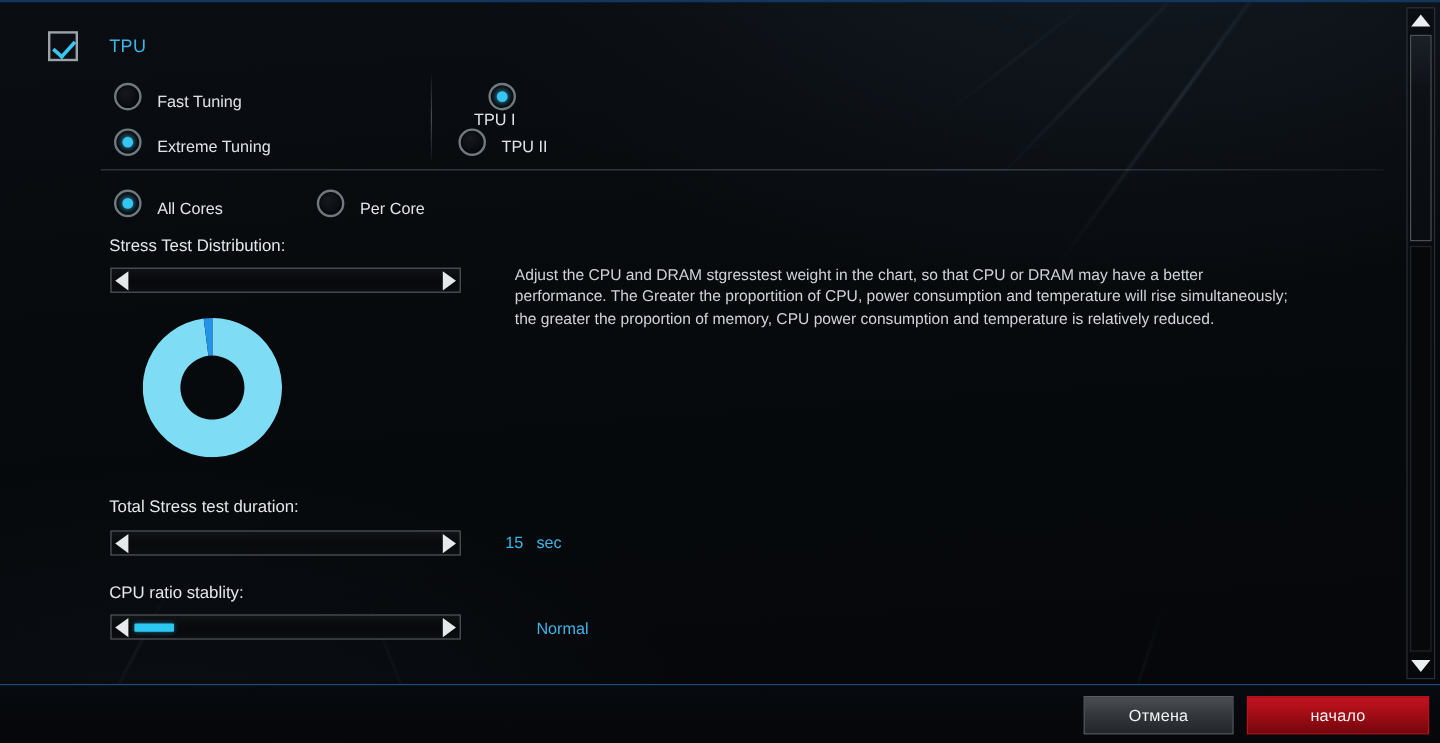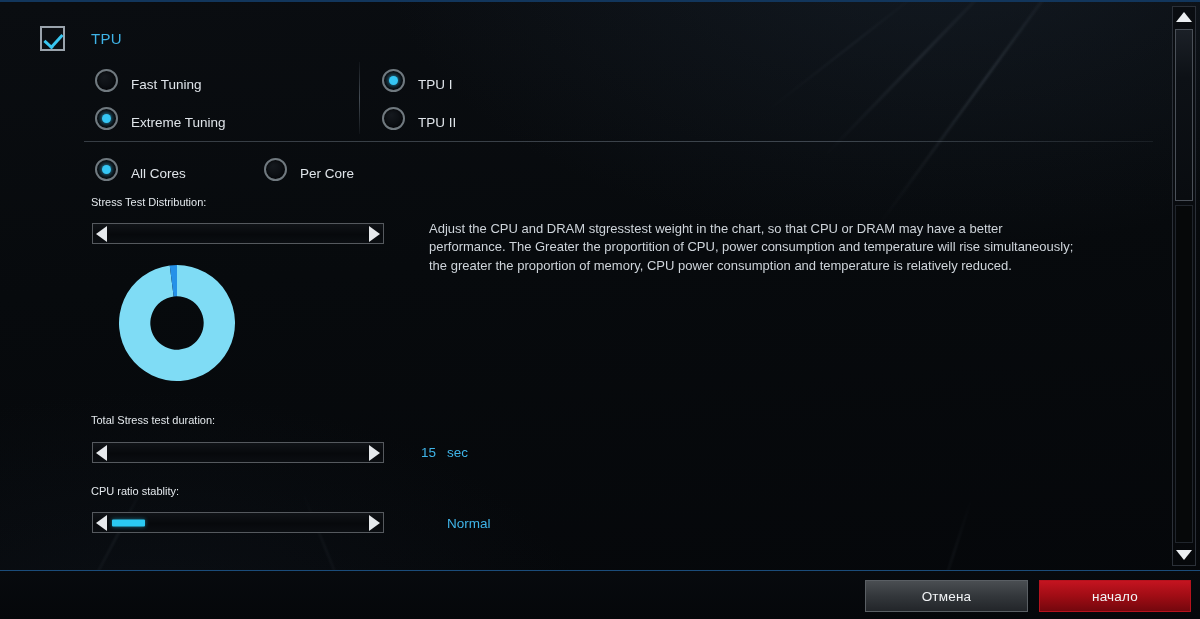--- a/index.html
+++ b/index.html
@@ -108,21 +108,21 @@
   }
   .radio-label {
     margin-left: 13px;
     font-size: 13.5px;
     color: #dfe4e9;
     white-space: nowrap;
   }
 
   #radio-fast      { left: 95px;  top: 65px; }
   #radio-extreme   { left: 95px;  top: 103px; }
-  #radio-tpu1      { left: 382px; top: 65px; }
+  #radio-tpu1      { left: 382px; top: 65px; flex-direction: column; }
   #radio-tpu2      { left: 382px; top: 103px; }
   #radio-allcores  { left: 95px;  top: 154px; }
   #radio-percore   { left: 264px; top: 154px; }
 
   
   #group-divider {
     position: absolute;
     left: 359px; top: 58px;
     width: 1px; height: 72px;
     background: linear-gradient(to bottom, rgba(150,165,180,.05), rgba(150,165,180,.42), rgba(150,165,180,.05));
@@ -131,21 +131,21 @@
   #section-divider {
     position: absolute;
     left: 84px; top: 137px;
     width: 1069px; height: 1px;
     background: linear-gradient(to right, rgba(160,175,190,.30), rgba(160,175,190,.34) 70%, rgba(160,175,190,.10));
   }
 
   
   .field-label {
     position: absolute;
-    font-size: 11px;
+    font-size: 14px;
     color: #e3e8ec;
     white-space: nowrap;
   }
   #label-distribution { left: 91px; top: 192px; }
   #label-duration     { left: 91px; top: 410px; }
   #label-ratio        { left: 91px; top: 481px; }
 
   
   .slider {
     position: absolute;
@@ -297,21 +297,21 @@
     height: 32px;
     border: none;
     font-family: "Liberation Sans", sans-serif;
     font-size: 13.5px;
     color: #f2f4f6;
     cursor: pointer;
     letter-spacing: .2px;
   }
   #btn-cancel {
     right: 172px;
-    width: 163px;
+    width: 125px;
     background: linear-gradient(to bottom, #4a4e52 0%, #34383c 48%, #222529 100%);
     border: 1px solid #5a5f64;
   }
   #btn-start {
     right: 9px;
     width: 152px;
     background: linear-gradient(to bottom, #c41420 0%, #9e0c14 52%, #74070d 100%);
     border: 1px solid #d0202c;
   }
 </style>

